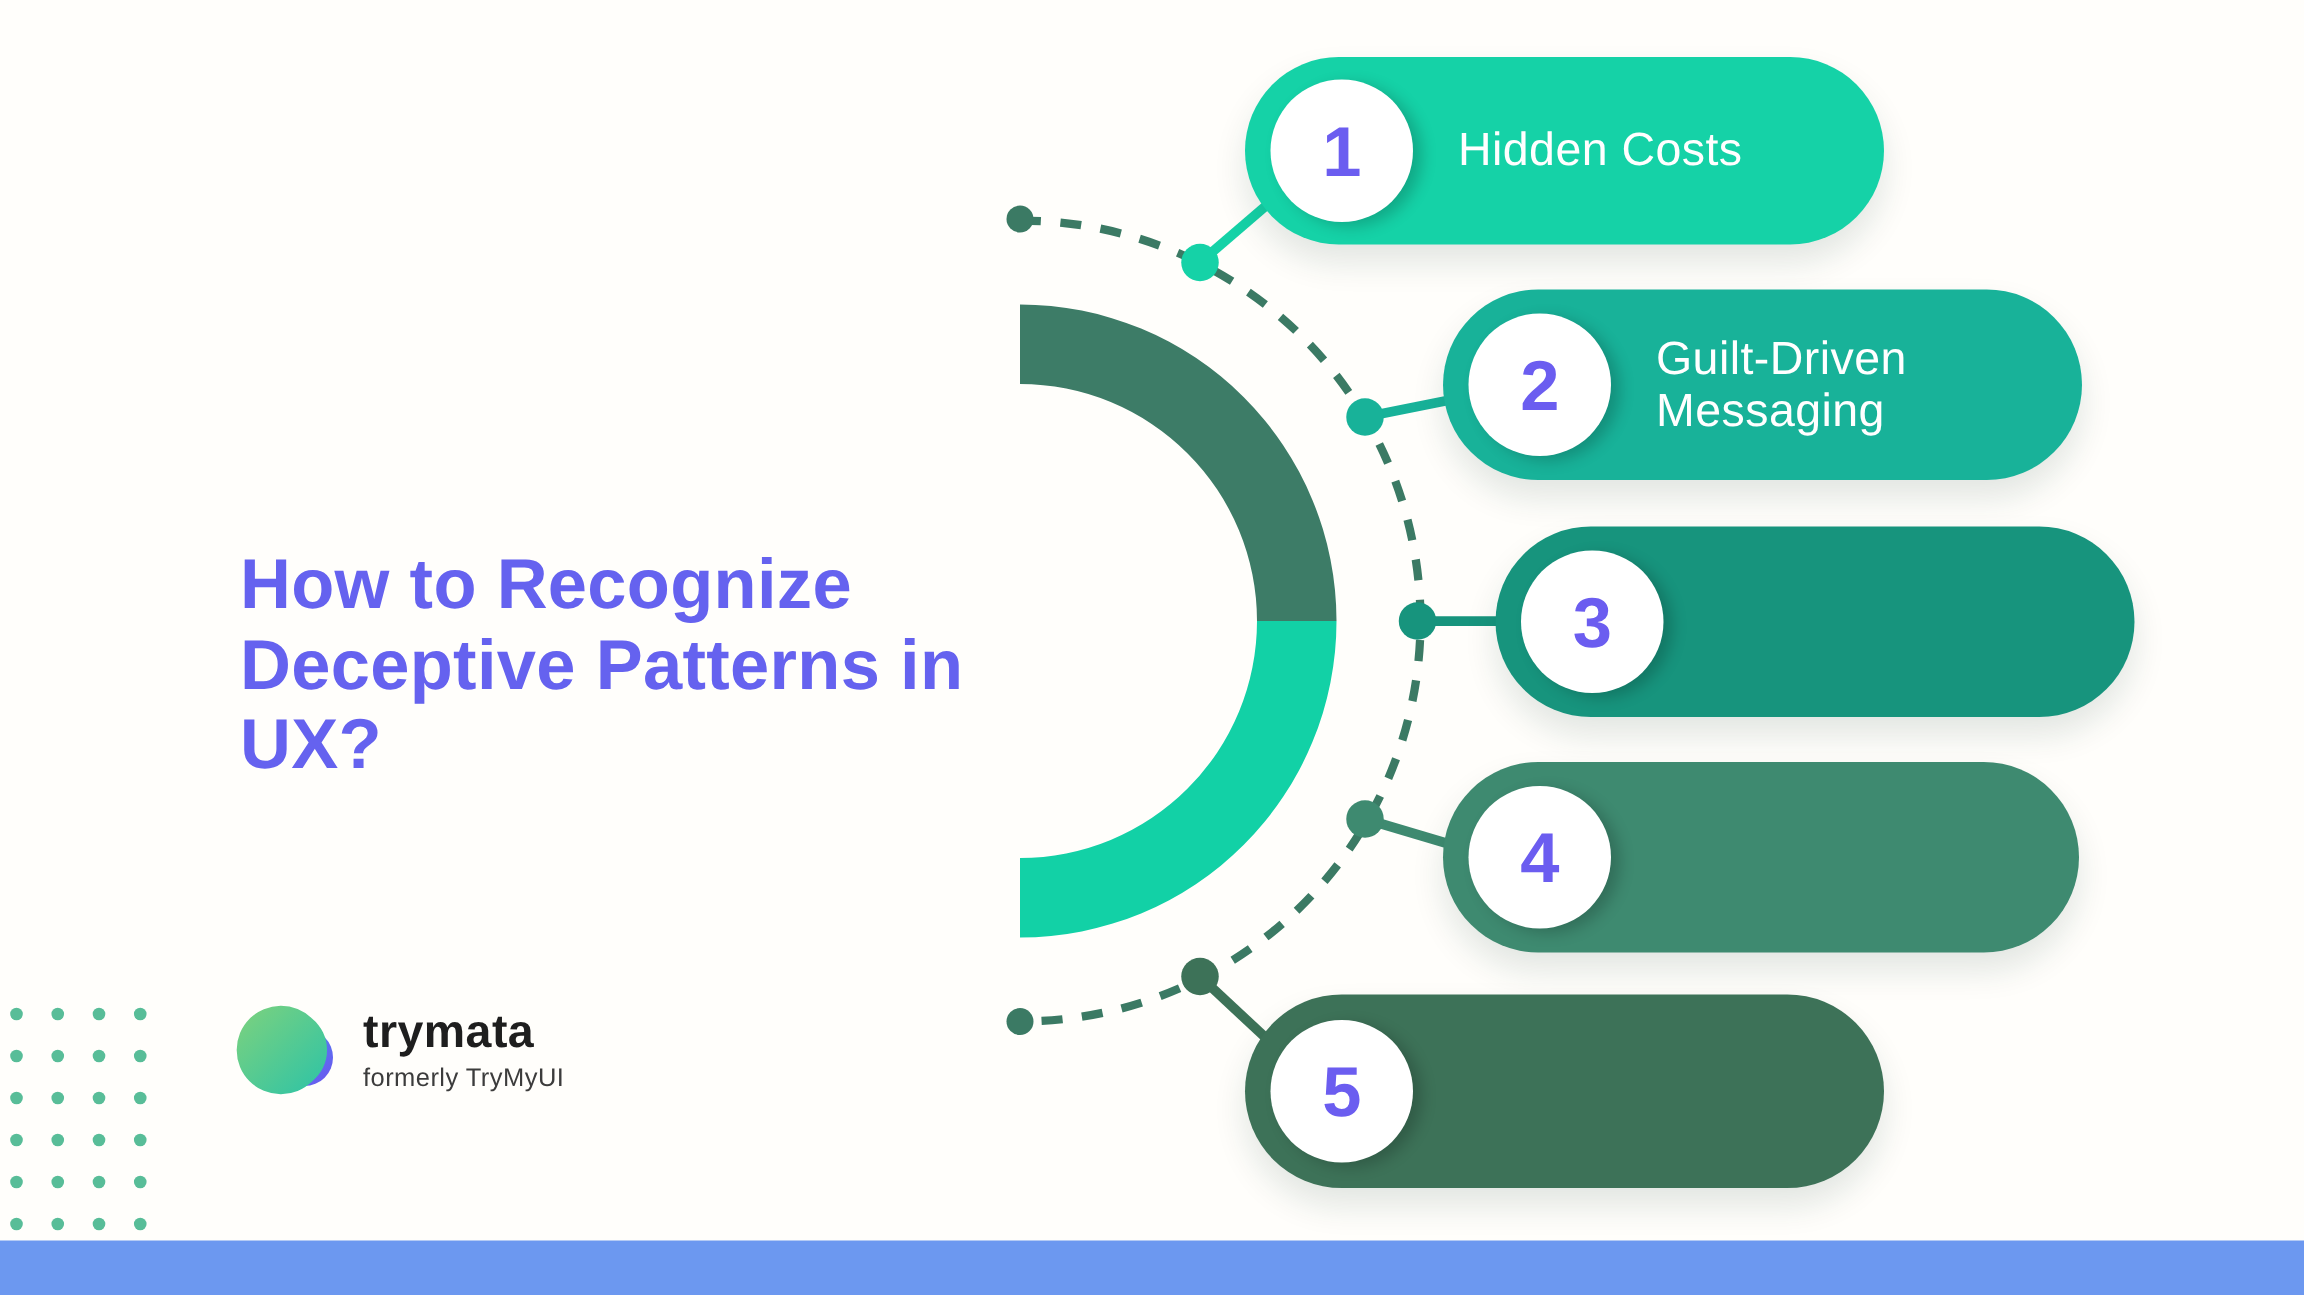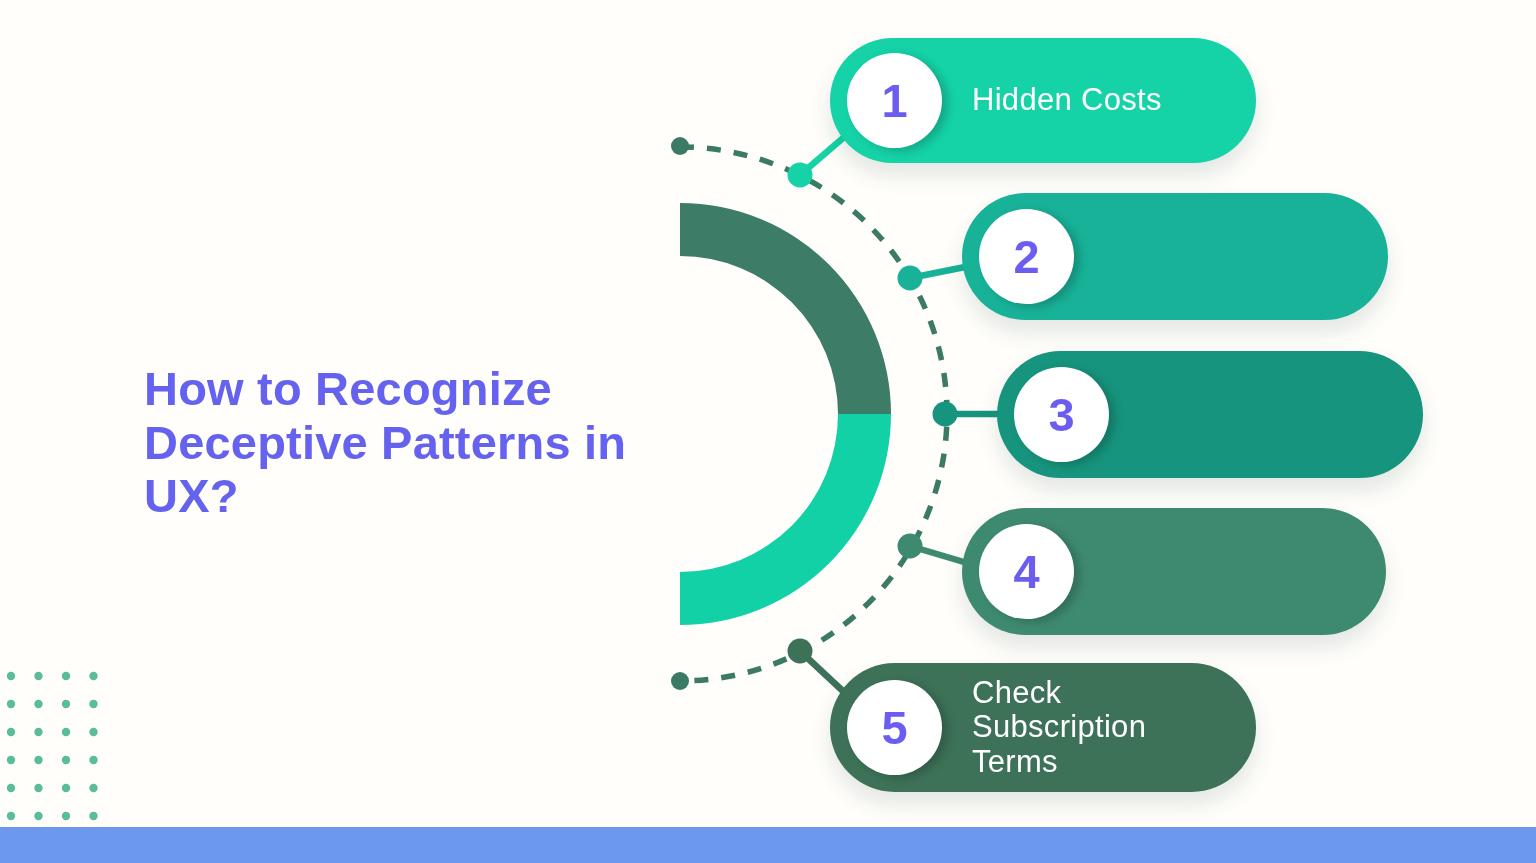--- a/index.html
+++ b/index.html
@@ -3,21 +3,21 @@
 <meta charset="utf-8">
 <style>
   html,body{margin:0;padding:0;}
   .canvas{
     position:relative;width:1536px;height:863px;overflow:hidden;
     background:#fffefb;
     font-family:"Liberation Sans", sans-serif;
   }
   svg.decor{position:absolute;left:0;top:0;}
   .title{
-    position:absolute;left:144px;top:331px;width:620px;
+    position:absolute;left:160px;top:331px;width:620px;
     font-size:47px;font-weight:700;line-height:1.13;
     white-space:pre-line;letter-spacing:.2px;
   }
   .pill{
     position:absolute;border-radius:70px;
     display:flex;align-items:center;gap:30px;padding-left:17px;
     box-sizing:border-box;
     box-shadow:0 12px 22px rgba(20,60,50,.12);
   }
   .num-circle{
@@ -102,36 +102,55 @@
   <div class="pill pill-0" style="background: rgb(21, 210, 167);">
     <div class="num-circle">
       <span class="num" style="color: rgb(107, 93, 240);">1</span>
     </div>
     <div class="pill-label">Hidden Costs</div>
   </div>
   <div class="pill pill-1" style="background: rgb(24, 178, 153);">
     <div class="num-circle">
       <span class="num" style="color: rgb(107, 93, 240);">2</span>
     </div>
+    <div class="pill-label">Guilt-Driven
+Messaging</div>
   </div>
   <div class="pill pill-2" style="background: rgb(23, 148, 125);">
     <div class="num-circle">
       <span class="num" style="color: rgb(107, 93, 240);">3</span>
     </div>
   </div>
   <div class="pill pill-3" style="background: rgb(62, 138, 112);">
     <div class="num-circle">
       <span class="num" style="color: rgb(107, 93, 240);">4</span>
     </div>
   </div>
   <div class="pill pill-4" style="background: rgb(61, 114, 88);">
     <div class="num-circle">
       <span class="num" style="color: rgb(107, 93, 240);">5</span>
     </div>
-    <div class="pill-label">Check
-Subscription
-Terms</div>
   </div>
 
+  <div class="logo">
+    <svg width="70" height="66" viewBox="0 0 70 66">
+      <defs>
+        <linearGradient id="gGreen" x1="0" y1="0" x2="1" y2="1">
+          <stop id="gGreen1" offset="0" stop-color="#7ed27d"></stop>
+            <stop id="gGreen2" offset="1" stop-color="#2cc3a7"></stop>
+        </linearGradient>
+        <linearGradient id="gBlue" x1="0" y1="0" x2="1" y2="1">
+          <stop id="gBlue1" offset="0" stop-color="#3f9bf5"></stop>
+            <stop id="gBlue2" offset="1" stop-color="#6f52ee"></stop>
+        </linearGradient>
+      </defs>
+      <circle cx="46" cy="39" r="19" fill="url(#gBlue)"></circle>
+      <path d="M 51 13 A 29.5 29.5 0 1 0 51 55 A 27 27 0 0 0 51 13 Z" fill="url(#gGreen)"></path>
+    </svg>
+    <div class="logo-text">
+      <div class="name">trymata</div>
+      <div class="tagline">formerly TryMyUI</div>
+    </div>
+  </div>
 
   <div class="footer-bar" style="background: rgb(108, 152, 240);"></div>
 
 </div>
 
 </body></html>

